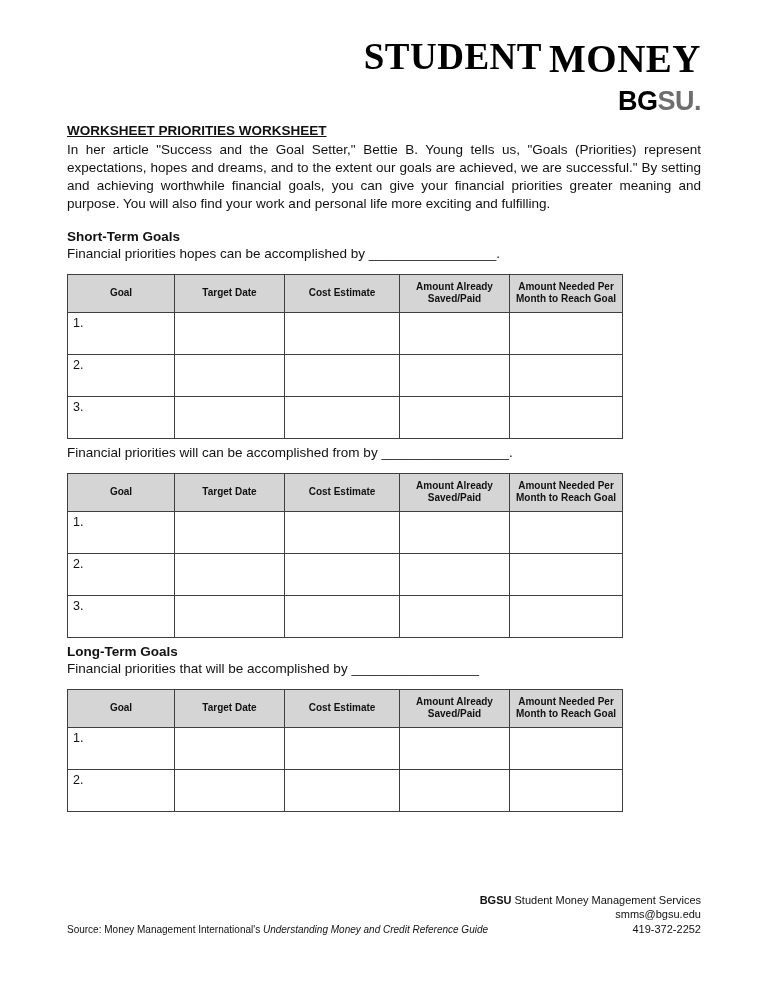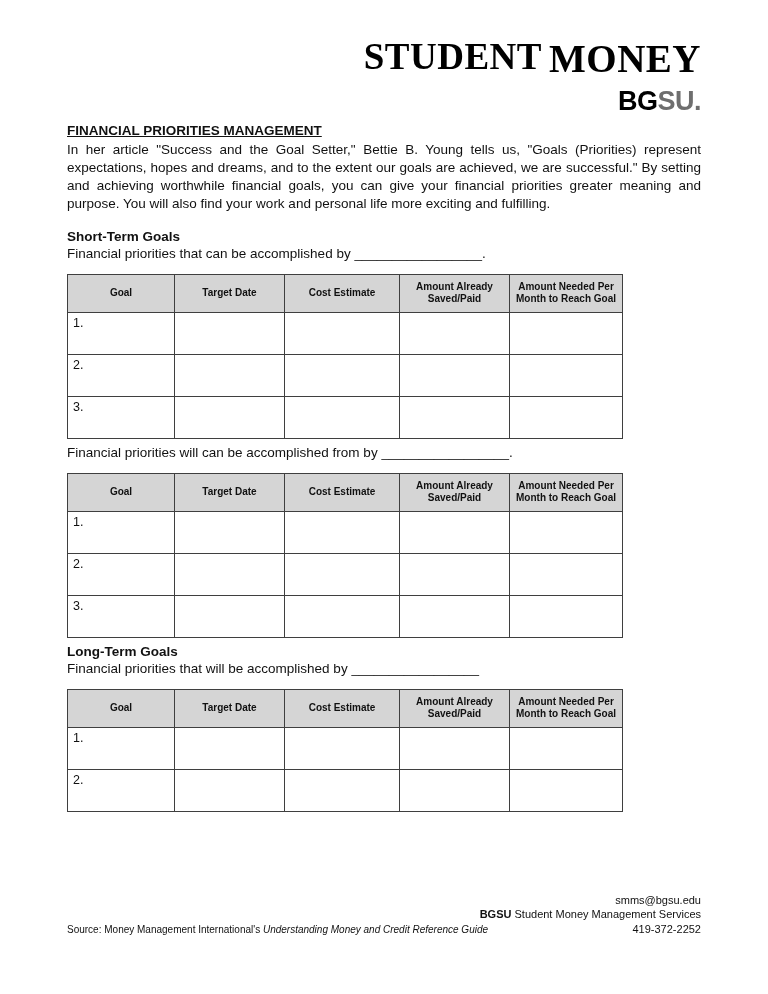--- a/index.html
+++ b/index.html
@@ -127,25 +127,25 @@
 
   <div class="logo">
     <div class="logo-line1">
       <span>STUDENT</span><span class="logo-money">MONEY</span>
     </div>
     <div class="logo-line3">
       <span>BG</span><span class="logo-su">SU.</span>
     </div>
   </div>
 
-  <div class="doc-title">FINANCIAL PRIORITIES MANAGEMENT</div>
+  <div class="doc-title">WORKSHEET PRIORITIES WORKSHEET</div>
   <p class="intro">In her article "Success and the Goal Setter," Bettie B. Young tells us, "Goals (Priorities) represent expectations, hopes and dreams, and to the extent our goals are achieved, we are successful." By setting and achieving worthwhile financial goals, you can give your financial priorities greater meaning and purpose. You will also find your work and personal life more exciting and fulfilling.</p>
 
   <div class="section-heading">Short-Term Goals</div>
-  <div class="section-subtext">Financial priorities that can be accomplished by _________________.</div>
+  <div class="section-subtext">Financial priorities hopes can be accomplished by _________________.</div>
   <table class="goals-table">
     <colgroup>
         <col class="c1">
         <col class="c2">
         <col class="c3">
         <col class="c4">
         <col class="c5">
       </colgroup>
     <thead>
       <tr>
@@ -256,22 +256,22 @@
         <td></td>
         <td></td>
         <td></td>
         <td></td>
       </tr>
     </tbody>
   </table>
 
   <div class="footer">
     <div class="footer-right">
+      <div><span class="footer-org-bold">BGSU</span><span> Student Money Management Services</span></div>
       <div>smms@bgsu.edu</div>
-      <div><span class="footer-org-bold">BGSU</span><span> Student Money Management Services</span></div>
       <div>419-372-2252</div>
     </div>
     <div class="footer-left">
       <span>Source: Money Management International's </span><em>Understanding Money and Credit Reference Guide</em>
     </div>
   </div>
 
 </div>
 
 </body></html>

